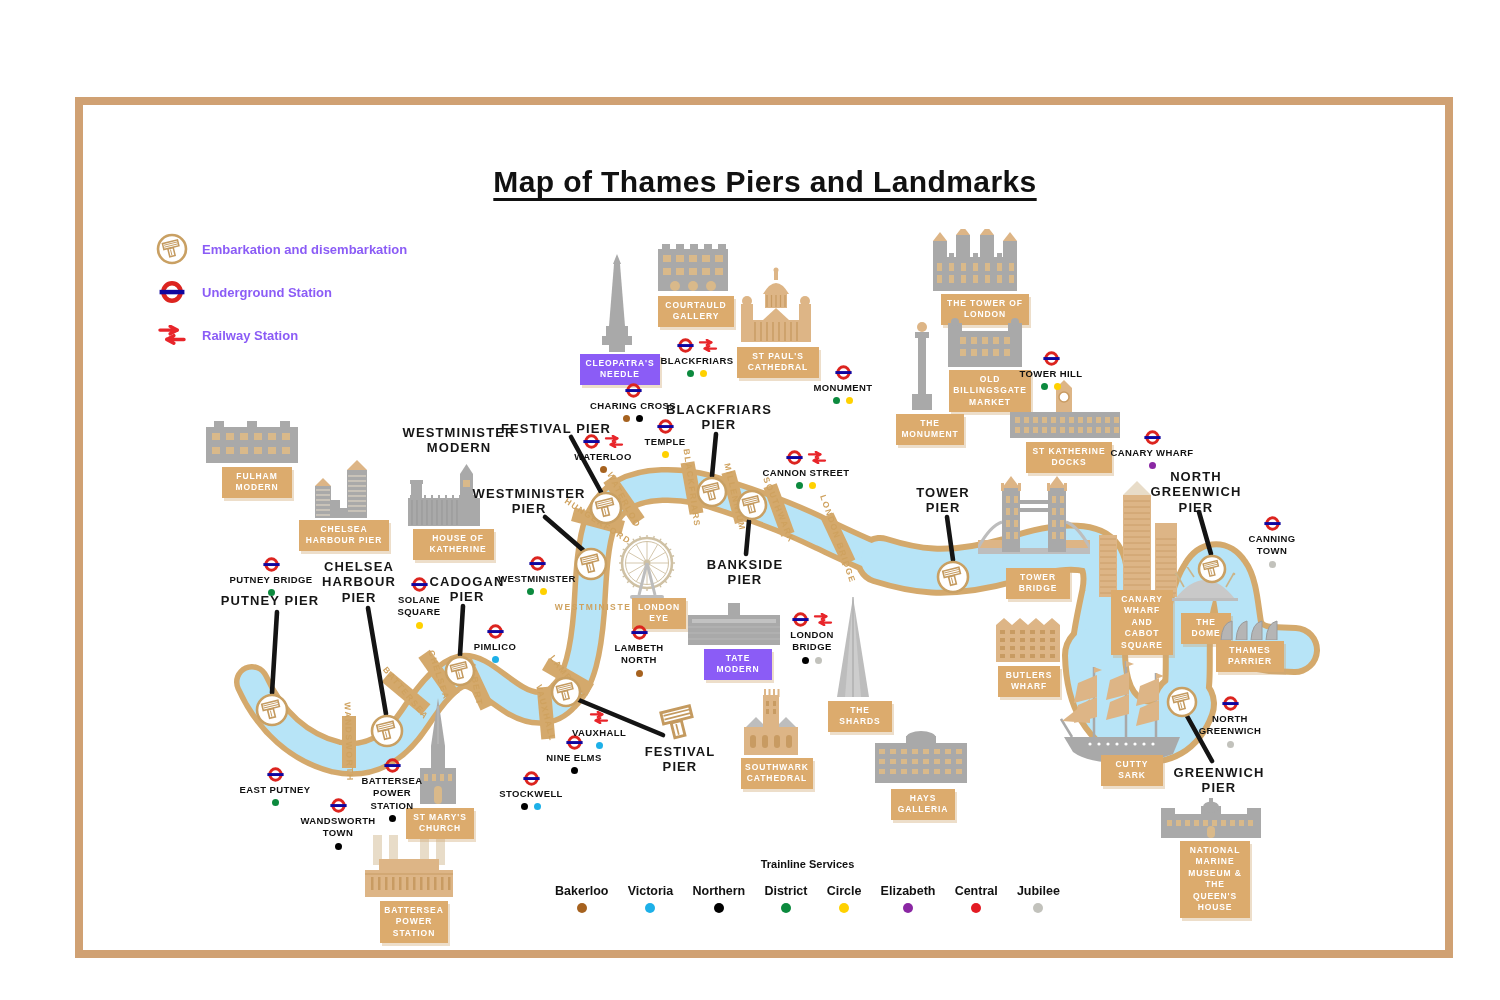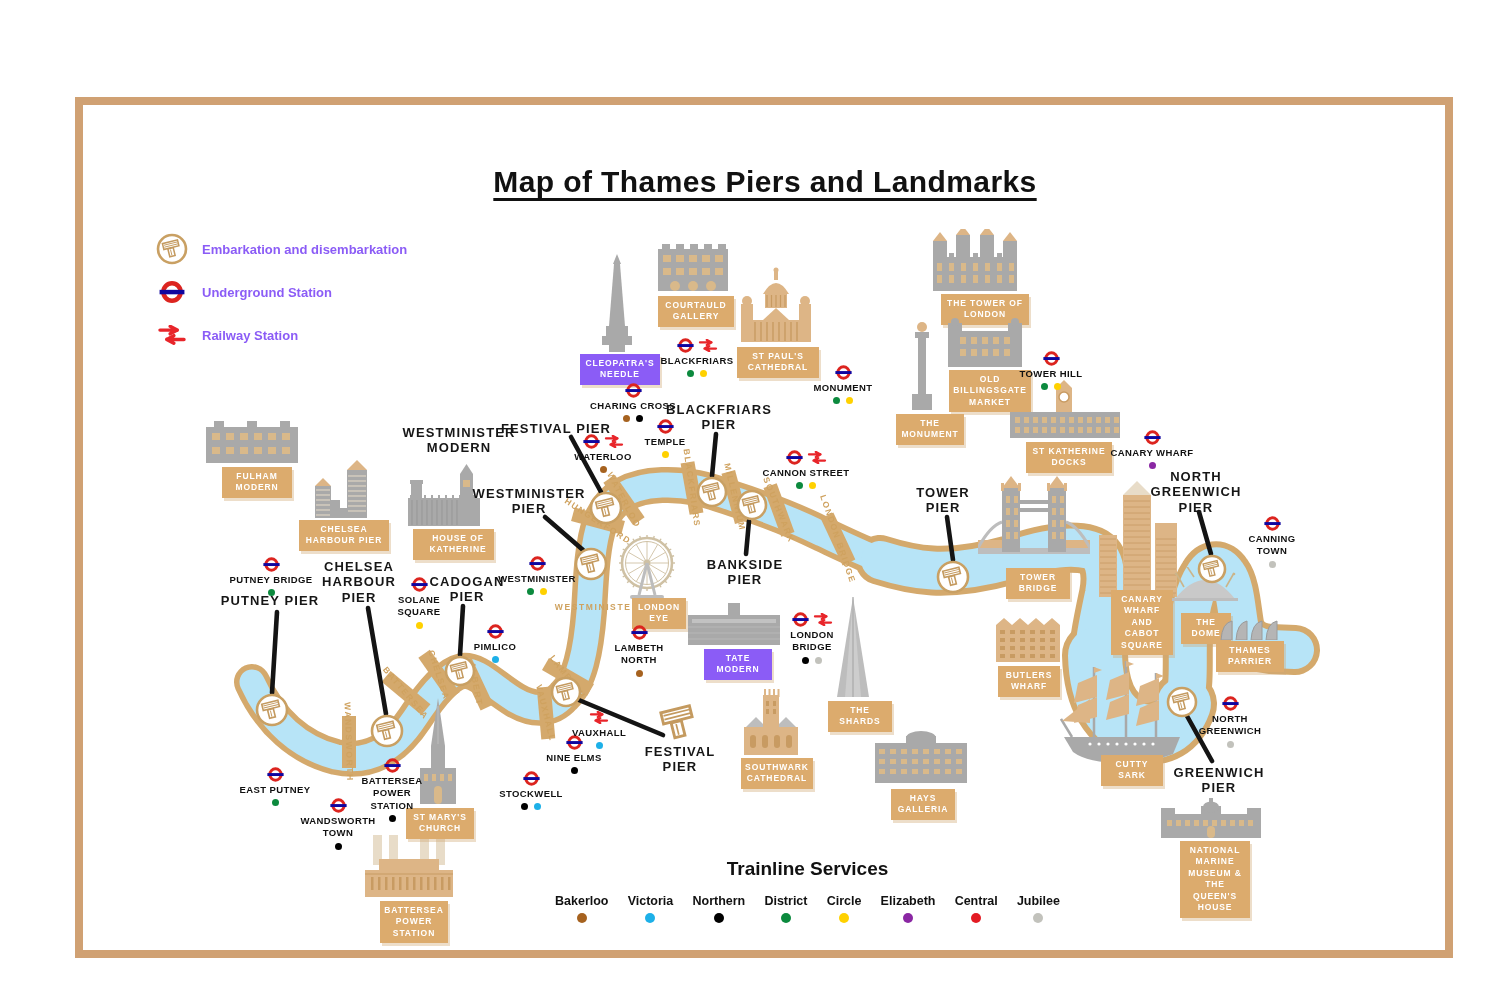--- a/index.html
+++ b/index.html
@@ -26,21 +26,21 @@
   .dot{width:7px;height:7px;border-radius:50%;}
   .bridge-lbl{position:absolute;font-size:8.5px;font-weight:700;color:#CFA25F;
               letter-spacing:1.6px;white-space:nowrap;}
   .landmark{position:absolute;}
   .pier-ic{position:absolute;}
   #legend{position:absolute;left:152px;top:233px;}
   .legend-row{display:flex;align-items:center;margin-bottom:11px;height:32px;}
   .legend-ic{width:40px;display:flex;justify-content:center;align-items:center;}
   .legend-label{font-size:13px;font-weight:700;color:#8b5cf6;margin-left:10px;}
   #trainlines{position:absolute;left:555px;top:858px;width:505px;}
-  .tl-title{font-size:19px;font-weight:700;color:#111;text-align:center;margin-bottom:14px;}
+  .tl-title{font-size:11px;font-weight:700;color:#111;text-align:center;margin-bottom:14px;}
   .tl-row{display:flex;justify-content:space-between;align-items:flex-start;}
   .tl-item{display:flex;flex-direction:column;align-items:center;gap:5px;}
   .tl-name{font-size:12.5px;font-weight:700;color:#111;}
   .tl-dot{width:10px;height:10px;border-radius:50%;}
 </style>
 </head>
 <body>
 
 <div id="frame"></div>
 <div id="map">

